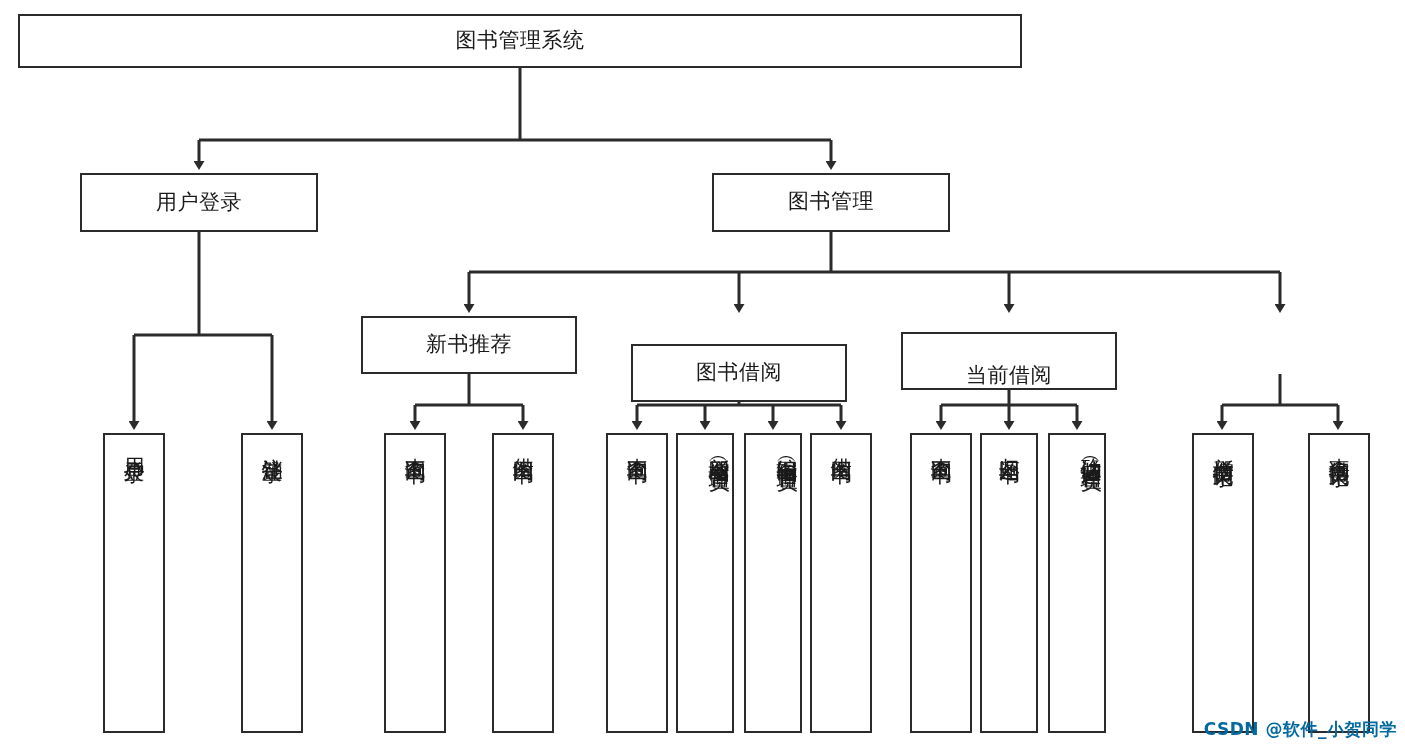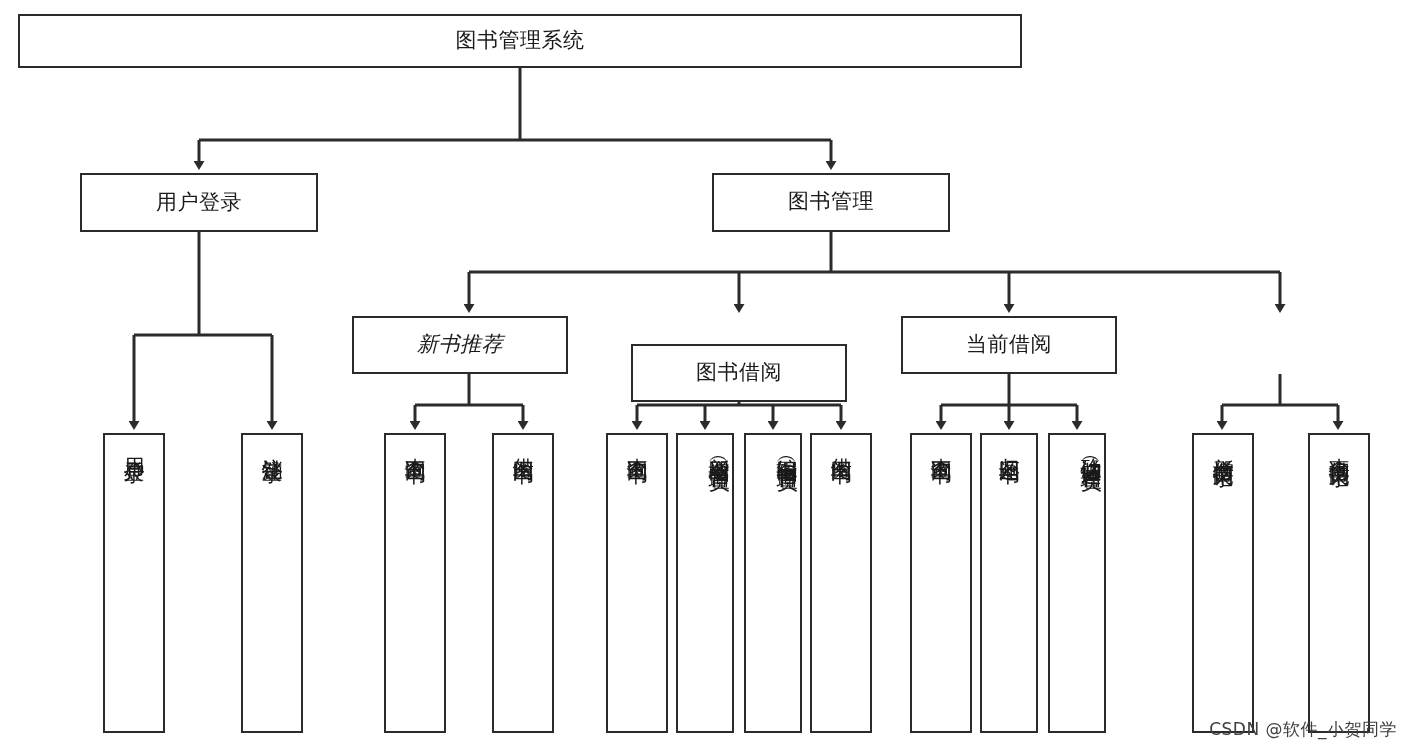--- a/index.html
+++ b/index.html
@@ -57,23 +57,24 @@
     top: 0;
     width: 1405px;
     height: 747px;
     pointer-events: none;
   }
   .watermark {
     position: absolute;
     right: 8px;
     bottom: 6px;
     font-size: 17px;
-    color: #404040;
+    color: #0369a1;
     letter-spacing: 0.5px;
     white-space: nowrap;
+    font-weight: bold;
   }
 </style>
 </head>
 <body>
 
 <div id="canvas">
 
   <svg id="lines" viewBox="0 0 1405 747" width="1405" height="747" xmlns="http://www.w3.org/2000/svg">
     <defs>
       <marker id="arrow" markerWidth="9" markerHeight="11" refX="1" refY="5.5" orient="auto" markerUnits="userSpaceOnUse">
@@ -128,27 +129,27 @@
     <span>图书管理系统</span>
   </div>
 
   <div class="node horiz" style="left:80px; top:173px; width:238px; height:59px;">
     <span>用户登录</span>
   </div>
   <div class="node horiz" style="left:712px; top:173px; width:238px; height:59px;font-family:Liberation Mono, monospace;">
     <span>图书管理</span>
   </div>
 
-  <div class="node horiz" style="left:352px; top:316px; width:216px; height:58px;font-style:italic;">
+  <div class="node horiz" style="left:361px; top:316px; width:216px; height:58px;">
     <span>新书推荐</span>
   </div>
   <div class="node horiz" style="left:631px; top:316px; width:216px; height:58px;margin-top:28px;">
     <span>图书借阅</span>
   </div>
-  <div class="node horiz" style="left:901px; top:316px; width:216px; height:58px;">
+  <div class="node horiz" style="left:901px; top:332px; width:216px; height:58px;align-items:flex-end;">
     <span>当前借阅</span>
   </div>
 
   <div class="node vert center" style="left:103px; top:433px; width:62px; height:300px;">
     <span class="vtext">用户登录</span>
   </div>
   <div class="node vert center" style="left:241px; top:433px; width:62px; height:300px;">
     <span class="vtext">注销登录</span>
   </div>
 

